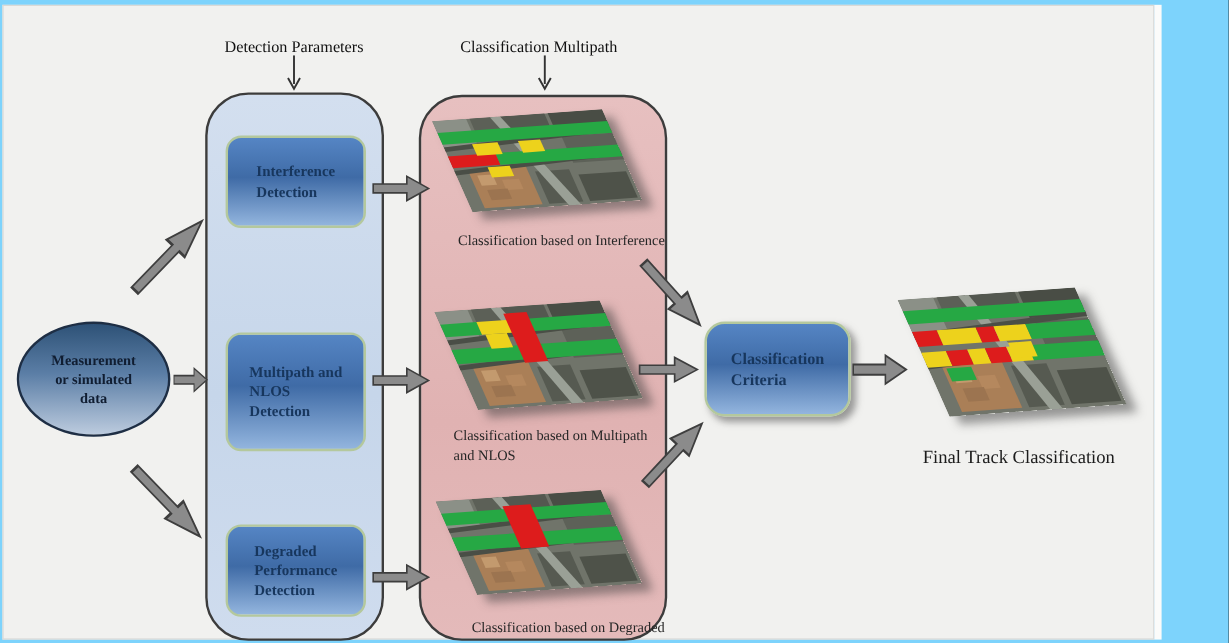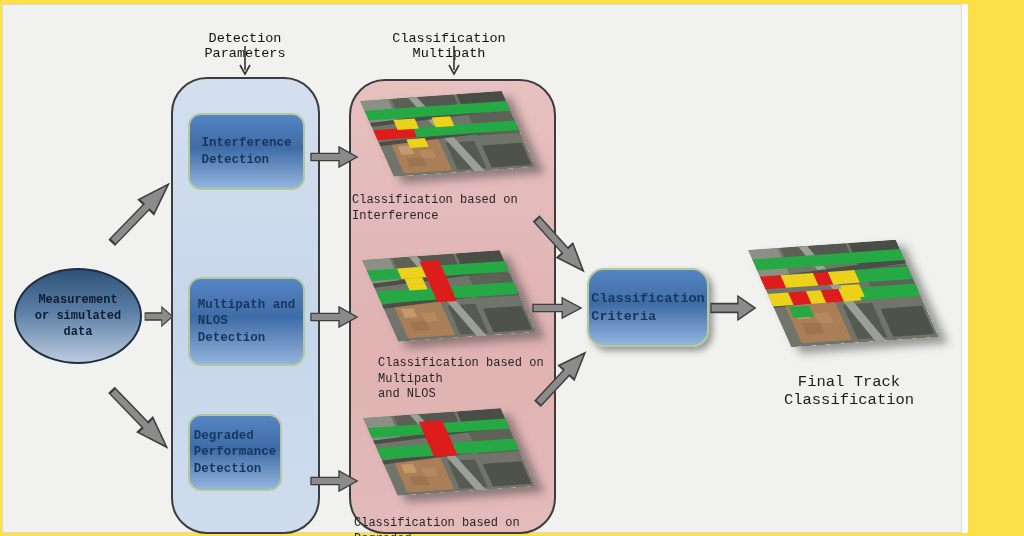--- a/index.html
+++ b/index.html
@@ -1,17 +1,17 @@
 <!DOCTYPE html>
 <html><head>
 <meta charset="utf-8">
 <style>
   html,body{margin:0;padding:0;background:#000;}
-  #canvas{position:relative;width:1024px;height:536px;background:#fde047;overflow:hidden;
-          font-family:Liberation Mono, monospace;}
+  #canvas{position:relative;width:1024px;height:536px;background:#7dd3fc;overflow:hidden;
+          font-family:Liberation Serif, serif;}
   #slide{position:absolute;left:2px;top:4px;width:960px;height:529px;background:#f1f1ef;
          border:1px solid #d9d9d6;box-sizing:border-box;}
   #edge-strip{position:absolute;left:962px;top:4px;width:6px;height:529px;background:#fbfbfa;}
   .abs{position:absolute;box-sizing:border-box;}
   .preline{white-space:pre-line;}
 
   
   .top-label{font-size:13.5px;color:#111;text-align:center;}
   .thin-arrow svg{display:block;}
 
@@ -33,21 +33,21 @@
       color:#101d31;font-weight:700;font-size:12px;line-height:1.35;
       display:flex;align-items:center;justify-content:center;text-align:center;}
 
   
   .map{transform-origin:0 0;transform:rotate(-4deg) skewX(20deg);
        box-shadow:6px 7px 8px rgba(60,60,60,.5);}
   .map svg{width:100%;height:100%;display:block;}
 
   
   .caption{font-size:12px;color:#262626;line-height:1.3;}
-  .caption.center{text-align:left;}
+  .caption.center{text-align:right;}
   #final-caption{font-size:15.5px;color:#1c1c1c;text-align:center;}
 
   
   .barrow svg{width:100%;height:100%;display:block;overflow:visible;}
   .barrow polygon{fill:#8b8b8b;stroke:#3e3e3e;stroke-width:1.5;}
 </style>
 </head>
 <body>
 
 <div id="canvas">
@@ -72,24 +72,24 @@
 
   <div class="abs panel" id="detection-panel" style="left:171px;top:77px;width:149px;height:457px;"></div>
   <div class="abs panel" id="classification-panel" style="left:349px;top:79px;width:207px;height:455px;"></div>
 
   <div class="abs preline" id="source-ellipse" style="left:14px;top:268px;width:128px;height:96px;">Measurement
 or simulated
 data</div>
 
   <div class="abs proc-box preline" style="left:188px;top:113px;width:117px;height:77px;">Interference
 Detection</div>
-  <div class="abs proc-box preline" style="left:188px;top:277px;width:117px;height:89px;">Multipath and
+  <div class="abs proc-box preline" style="left:188px;top:277px;width:117px;height:99px;">Multipath and
 NLOS
 Detection</div>
-  <div class="abs proc-box preline" style="left:188px;top:414px;width:94px;height:77px;">Degraded
+  <div class="abs proc-box preline" style="left:188px;top:437px;width:117px;height:77px;">Degraded
 Performance
 Detection</div>
 
   <div class="abs proc-box preline" id="criteria-box" style="left:587px;top:268px;width:122px;height:79px;">Classification
 Criteria</div>
 
   <div class="abs map" style="left:360px;top:101px;width:142px;height:78px;">
       <svg viewBox="0 0 100 62" preserveAspectRatio="none">
         <rect x="0" y="0" width="100" height="62" fill="#70746a"></rect>
         <rect x="0" y="0" width="20" height="18" fill="#8b9087"></rect>

